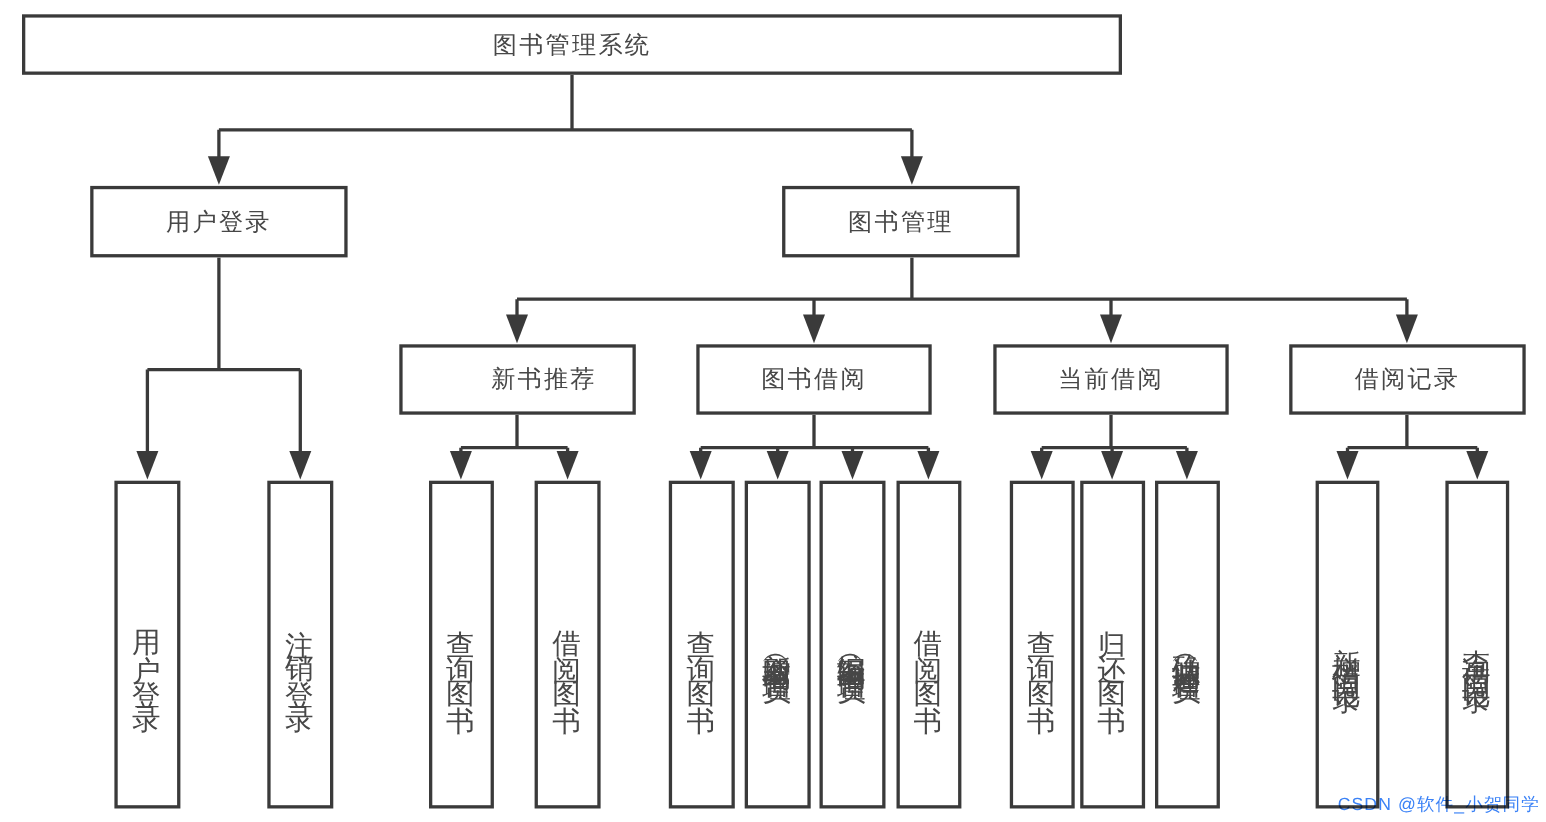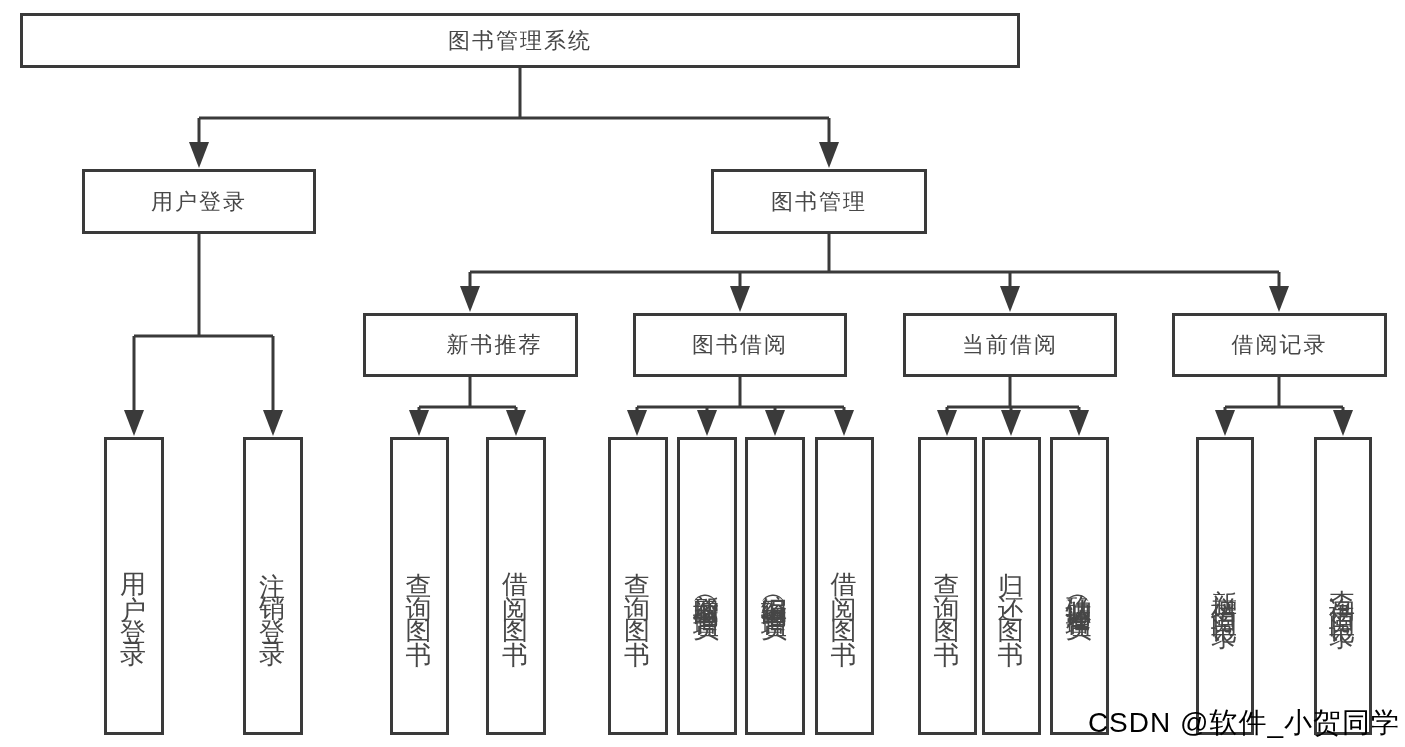--- a/index.html
+++ b/index.html
@@ -31,22 +31,22 @@
     font-size:26px;
     white-space:normal;
   }
   .v4{letter-spacing:23px;padding-top:23px;}
   .v6{letter-spacing:7px;padding-top:7px;}
   .v9{letter-spacing:3px;padding-top:3px;}
   .watermark{
     position:absolute;
     right:5px;
     bottom:5px;
-    font-size:28px;
-    color:#000000;
+    font-size:16px;
+    color:#3b82f6;
     letter-spacing:1px;
     z-index:5;
     mix-blend-mode:multiply;
   }
 </style>
 </head>
 <body>
 
 <div id="stage">
 

